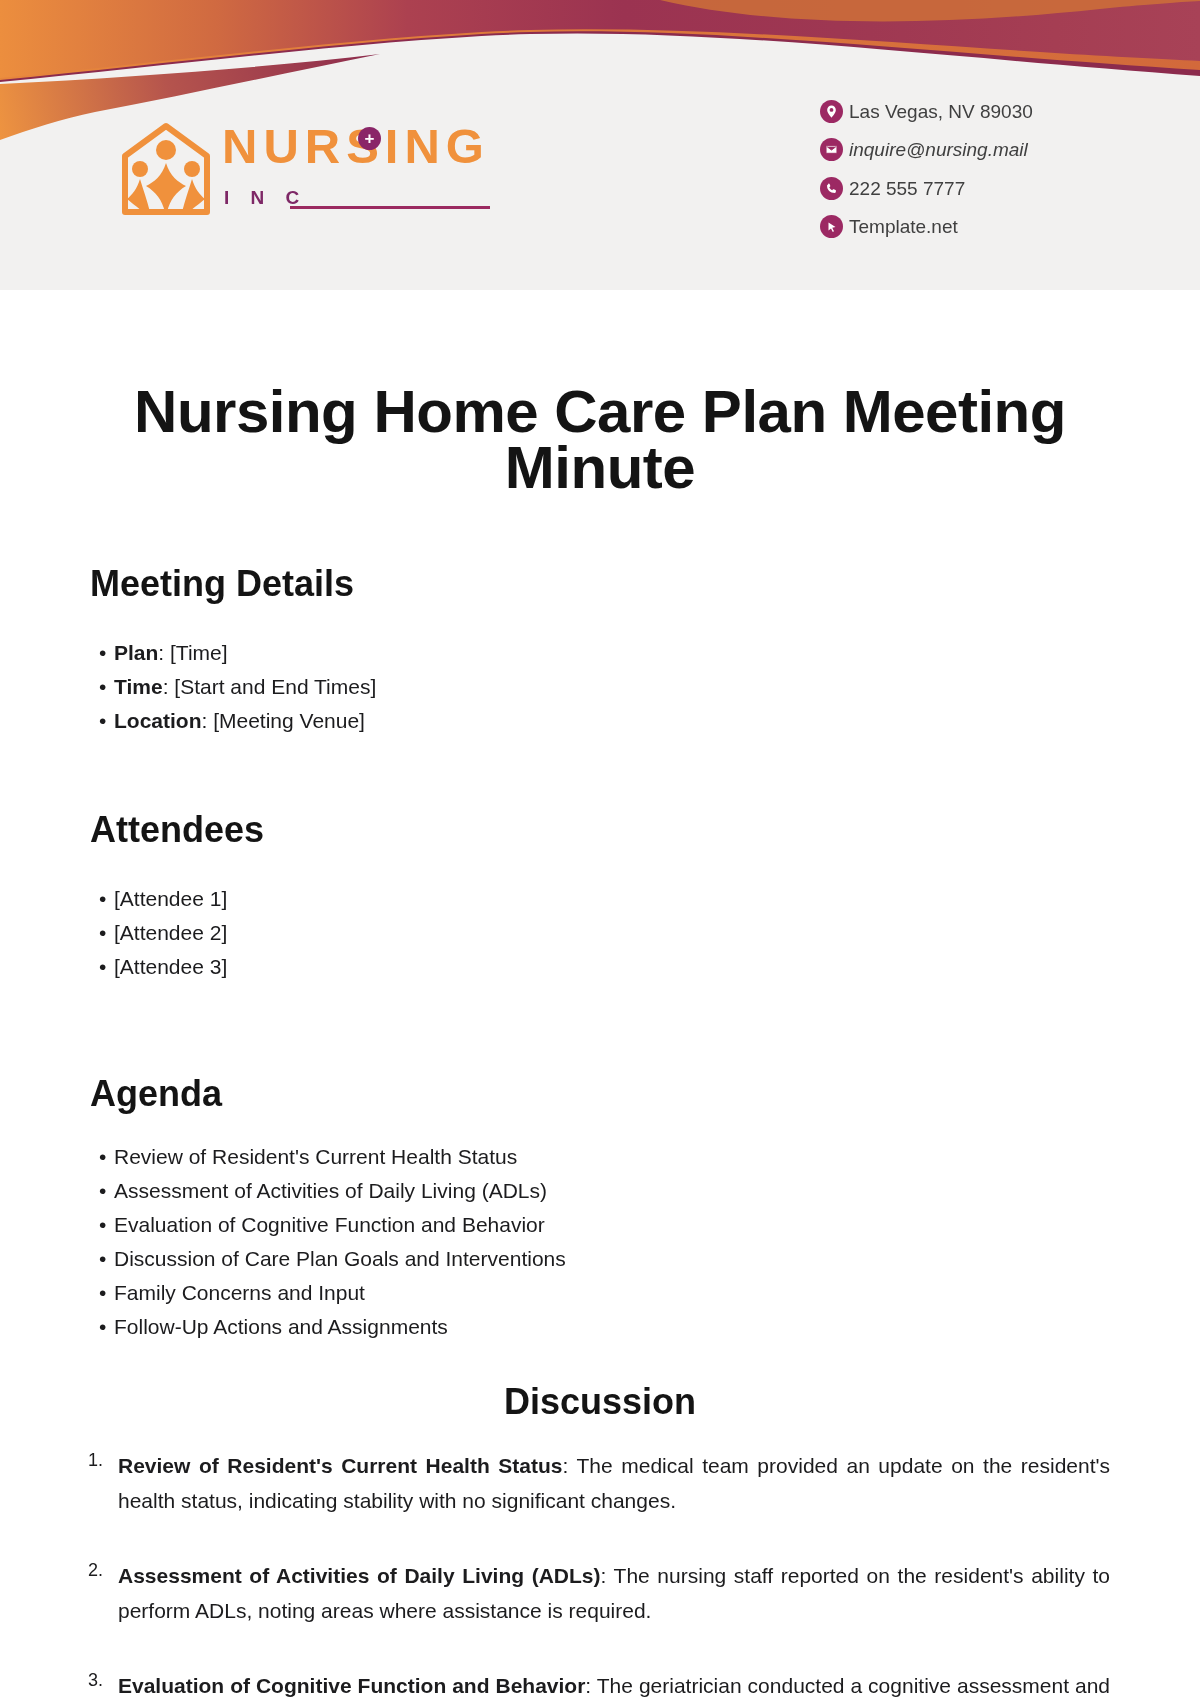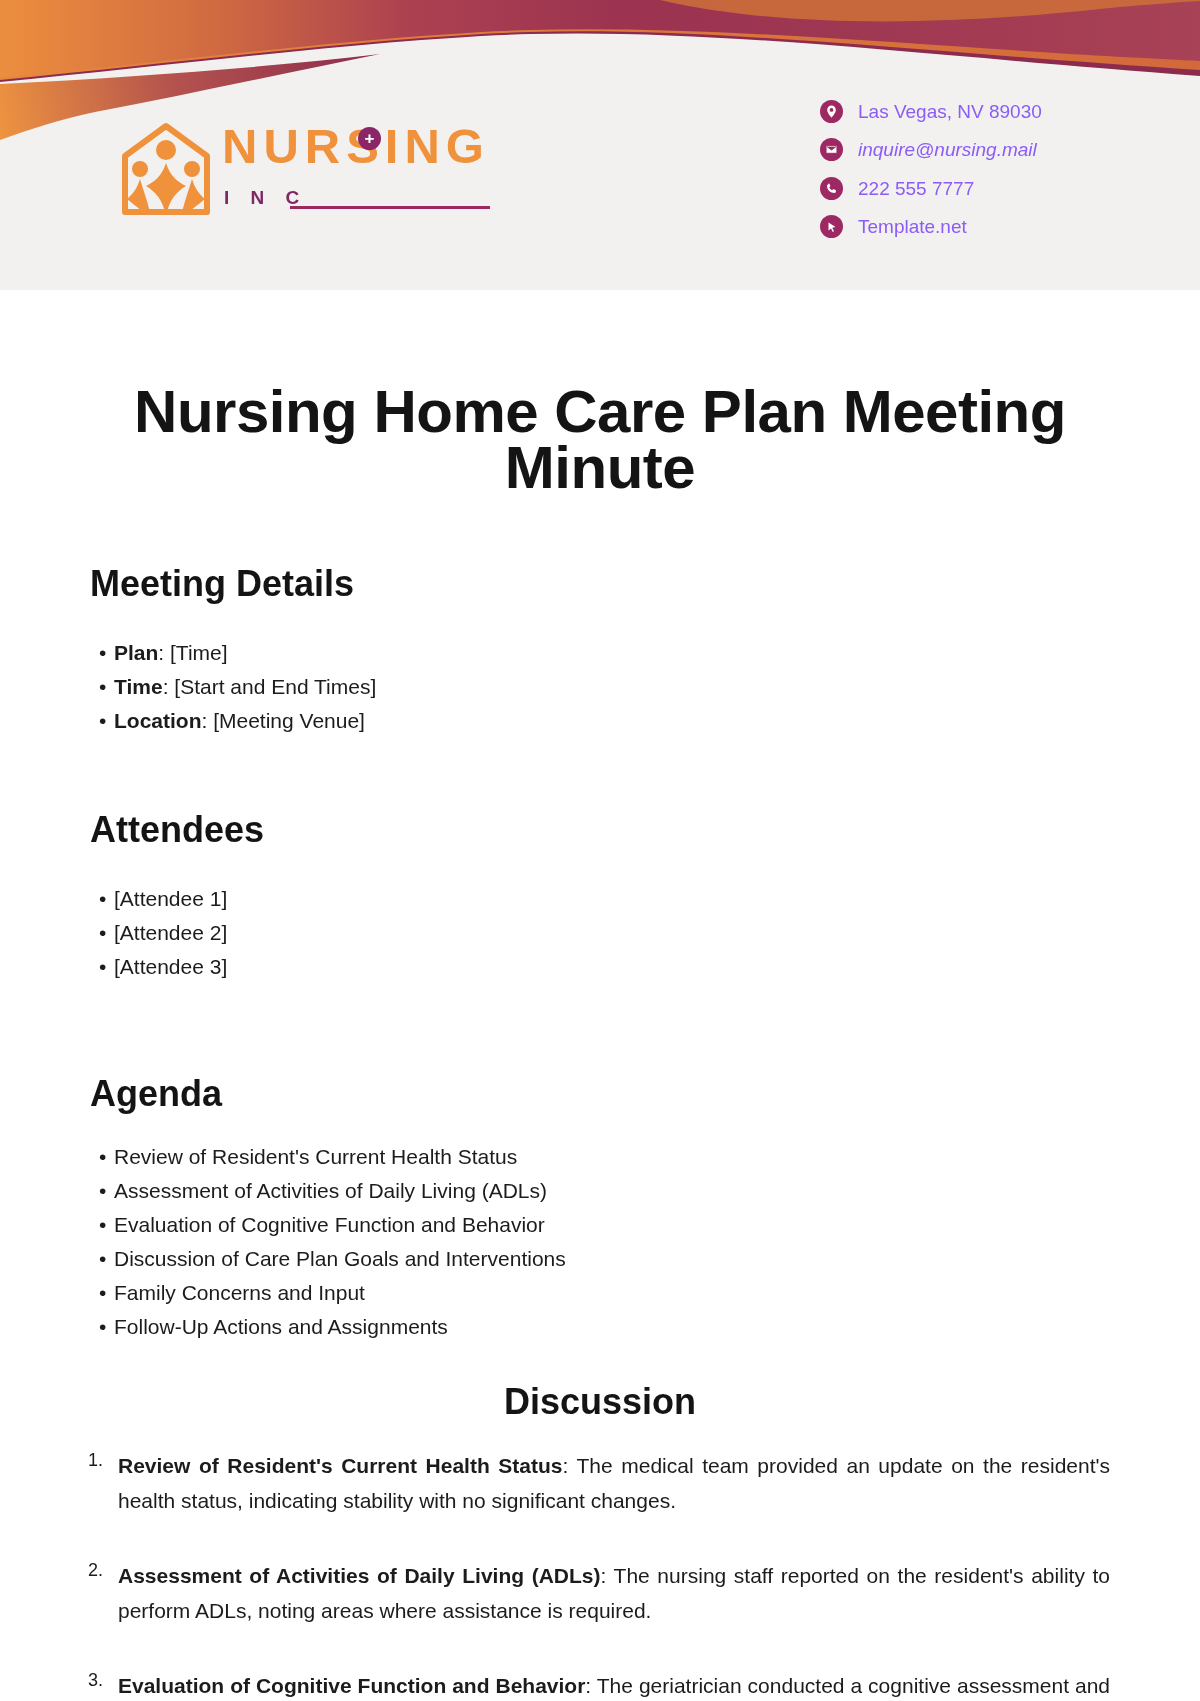--- a/index.html
+++ b/index.html
@@ -23,21 +23,21 @@
 
   .contacts{position:absolute;left:820px;top:100px;}
   .contact-row{position:absolute;left:0;display:flex;align-items:center;}
   .contact-row:nth-child(1){top:0;}
   .contact-row:nth-child(2){top:38px;font-style:italic;}
   .contact-row:nth-child(3){top:77px;}
   .contact-row:nth-child(4){top:115px;}
   .cicon{width:23px;height:23px;border-radius:50%;background:#9c2963;display:flex;
          align-items:center;justify-content:center;flex:0 0 23px;}
   .cicon svg{display:block;}
-  .ctext{margin-left:15px;font-size:19px;font-weight:500;color:#8b5cf6;white-space:nowrap;}
+  .ctext{margin-left:6px;font-size:19px;font-weight:500;color:#404040;white-space:nowrap;}
 
   
   .content{padding:0 90px;}
   .doc-title{margin:94px 0 0 0;text-align:center;font-size:60px;line-height:56px;font-weight:800;
          letter-spacing:-0.5px;color:#141414;}
   h2{font-size:36px;line-height:44px;font-weight:800;color:#141414;margin:0;}
   .h2-meeting{margin-top:66px;}
   .h2-attendees{margin-top:70px;}
   .h2-agenda{margin-top:88px;}
   .h2-discussion{margin-top:36px;text-align:center;}

